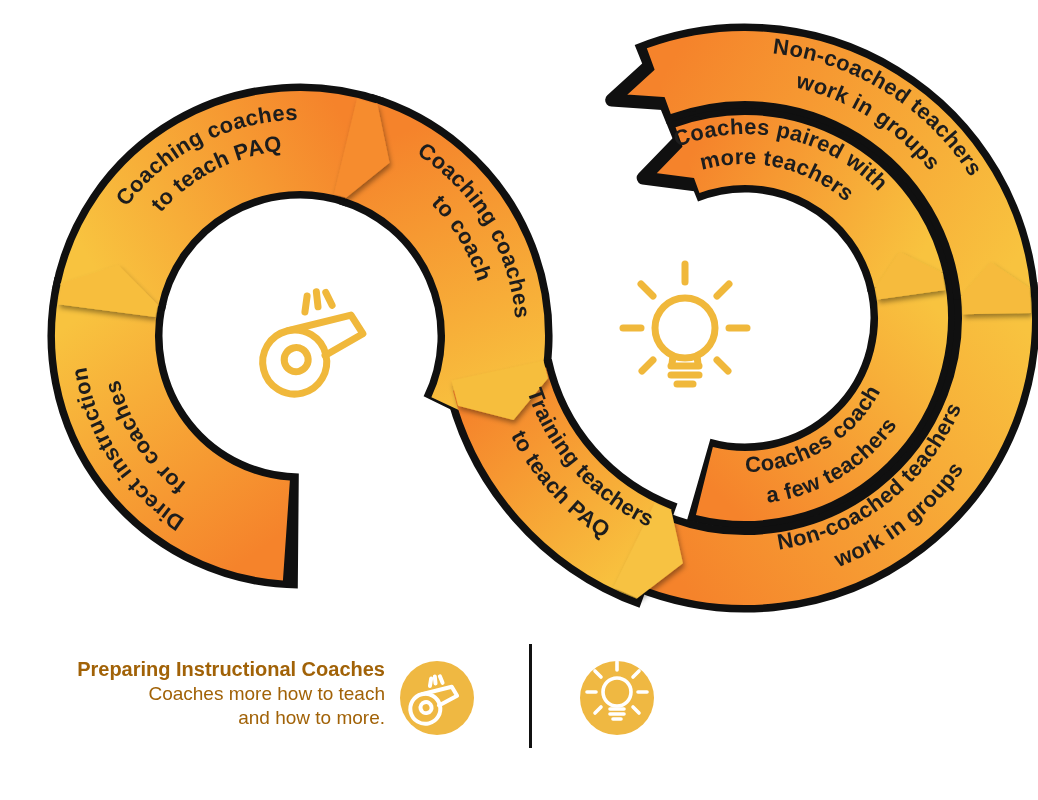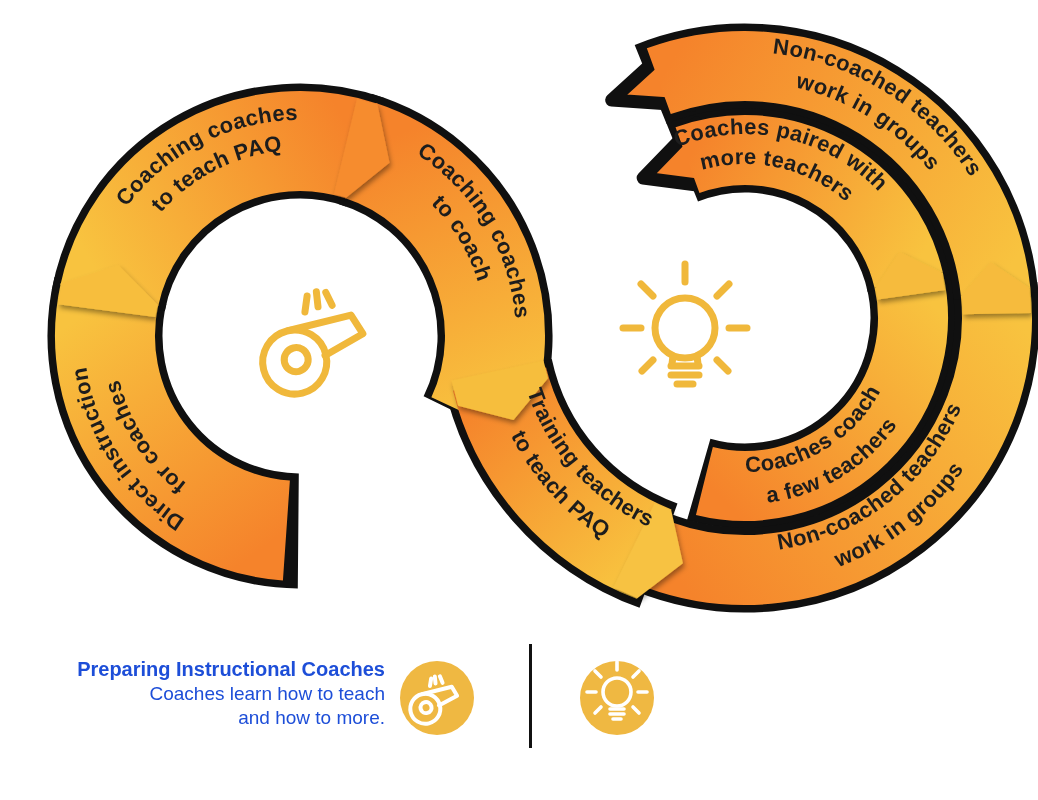--- a/index.html
+++ b/index.html
@@ -1,21 +1,21 @@
 <!DOCTYPE html>
 <html><head>
 <meta charset="utf-8">
 <style>
   html,body{margin:0;padding:0;background:#fff;}
   .stage{position:relative;width:1038px;height:800px;background:#fff;overflow:hidden;
          font-family:"Liberation Sans",sans-serif;}
   svg text{font-family:"Liberation Sans",sans-serif;}
   .arc-label{font-size:22px;font-weight:600;fill:#1d1d1d;letter-spacing:.3px;}
   .arc-label textPath{text-anchor:middle;}
-  .legend-text{position:absolute;color:#1d4ed8;}
+  .legend-text{position:absolute;color:#a16207;}
   .legend-text .title{font-size:20px;font-weight:700;line-height:1.25;}
   .legend-text .line{font-size:19px;line-height:1.25;}
   .legend-left{left:60px;top:657px;width:325px;text-align:right;}
   .legend-badge{position:absolute;width:74px;height:74px;}
   .badge-left{left:400px;top:661px;}
   .badge-right{left:580px;top:661px;}
   .legend-divider{position:absolute;left:529px;top:644px;width:3px;height:104px;background:#111;}
 </style>
 </head>
 <body>
@@ -152,21 +152,21 @@
       <path d="M 32,20 L 43,31"></path>
       <path d="M -32,-44 L -44,-56"></path>
       <path d="M -44,-12 L -62,-12"></path>
       <path d="M -32,20 L -43,31"></path>
     </g>
   </svg>
 
   
   <div class="legend-text legend-left">
     <div class="title">Preparing Instructional Coaches</div>
-    <div class="line">Coaches learn how to teach</div>
+    <div class="line">Coaches more how to teach</div>
     <div class="line">and how to more.</div>
   </div>
 
   <svg class="legend-badge badge-left" viewBox="0 0 74 74">
     <circle cx="37" cy="37" r="37" fill="#EFB842"></circle>
     <g transform="translate(36,41) rotate(-14)" fill="none" stroke="#fff" stroke-width="4" stroke-linecap="round" stroke-linejoin="round">
       <circle cx="-12" cy="4" r="15"></circle>
       <circle cx="-11" cy="3" r="5.5"></circle>
       <path d="M -11,-11 L 19,-11 L 22,-1 L 2,4"></path>
       <path d="M -2,-17 L 1,-24"></path>

